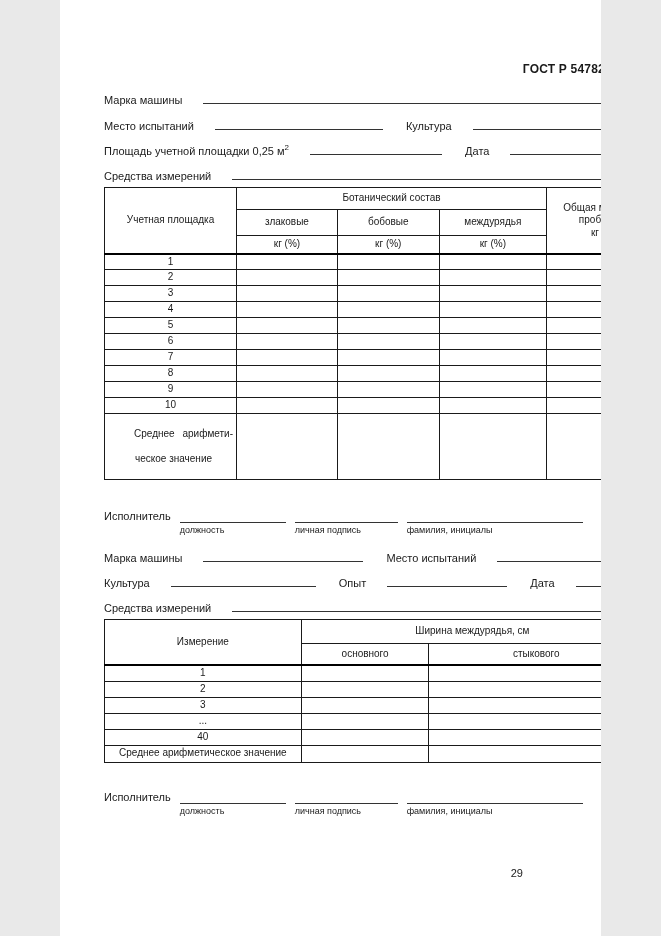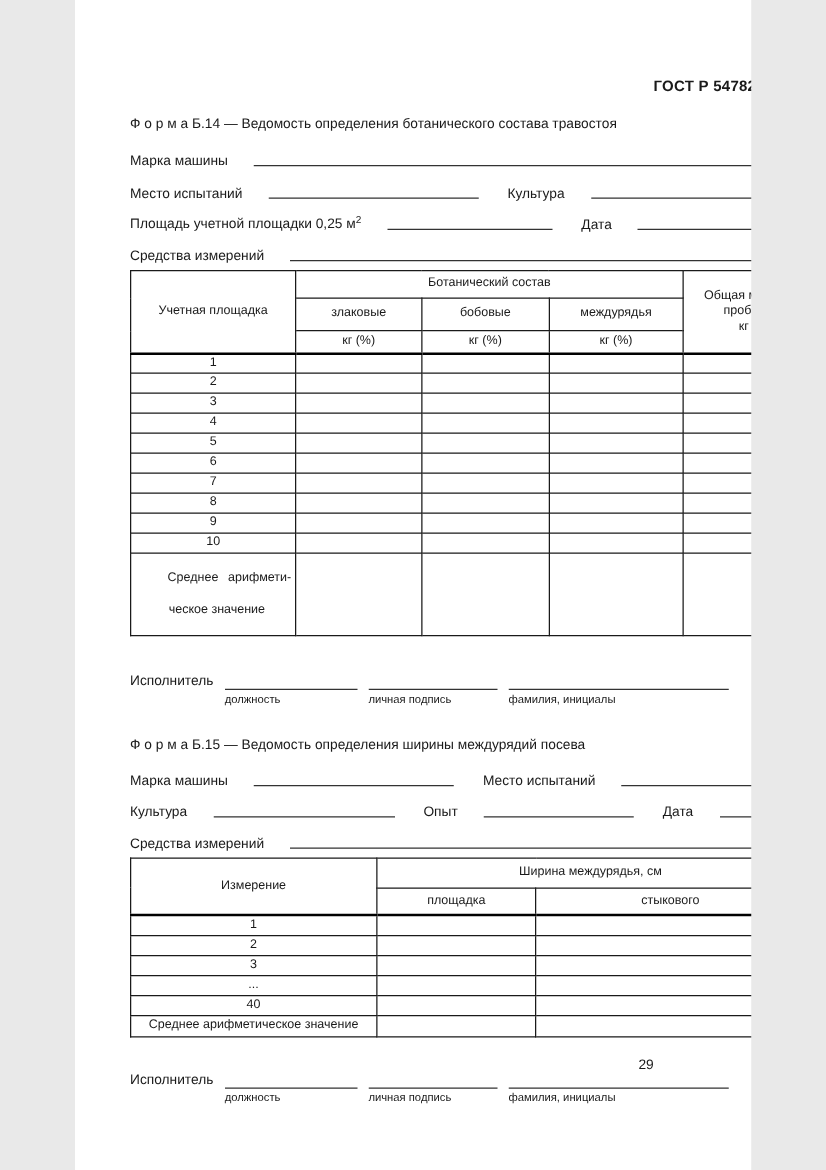--- a/index.html
+++ b/index.html
@@ -36,31 +36,30 @@
   td.ft-cell .l1 { padding-left:26px; word-spacing:5px; }
   td.ft-cell .l2 { padding-left:6px; }
 
   .executor { display:flex; align-items:flex-start; font-size:11px; margin-top:30px; }
   .executor.second { margin-top:28px; }
   .executor .lbl { line-height:13px; flex:0 0 auto; }
   .sig { display:flex; flex-direction:column; margin-left:9px; flex:0 0 auto; }
   .sig .sline { height:13px; border-bottom:1px solid #333; }
   .sig .cap { font-size:9px; text-align:left; margin-top:2px; }
 
-  .pageno { position:absolute; top:846px; right:78px; font-size:11px; }
+  .pageno { position:absolute; top:867px; right:78px; font-size:11px; }
 </style>
 </head>
 <body>
 
 <div class="page">
   <div class="content">
 
     <div class="gost-header">ГОСТ Р 54782—2011</div>
 
-    <div class="form-title">Ф о р м а  Б.14 — Ведомость определения ботанического состава травостоя</div>
 
     <div class="frow" style="margin-top:14px">
       <span class="lbl">Марка машины</span>
       <span class="u grow"></span>
     </div>
 
     <div class="frow" style="margin-top:10px">
       <span class="lbl">Место испытаний</span>
       <span class="u" style="width:168px"></span>
       <span class="lbl after">Культура</span>
@@ -196,21 +195,20 @@
       <div class="sig" style="width:103px">
         <div class="sline"></div>
         <div class="cap">личная подпись</div>
       </div>
       <div class="sig" style="width:176px">
         <div class="sline"></div>
         <div class="cap">фамилия, инициалы</div>
       </div>
     </div>
 
-    <div class="form-title second">Ф о р м а  Б.15 — Ведомость определения ширины междурядий посева</div>
 
     <div class="frow" style="margin-top:13px">
       <span class="lbl">Марка машины</span>
       <span class="u" style="width:160px"></span>
       <span class="lbl after">Место испытаний</span>
       <span class="u grow"></span>
     </div>
 
     <div class="frow" style="margin-top:9px">
       <span class="lbl">Культура</span>
@@ -231,21 +229,21 @@
         <col style="width:36.5%">
           <col style="width:23.7%">
           <col style="width:39.8%">
       </colgroup>
       <tbody>
         <tr class="t2h1">
           <td rowspan="2">Измерение</td>
           <td colspan="2">Ширина междурядья, см</td>
         </tr>
         <tr class="t2h2">
-          <td>площадка</td>
+          <td>основного</td>
           <td>стыкового</td>
         </tr>
         <tr class="b sep">
             <td>1</td>
             <td></td>
             <td></td>
           </tr>
         <tr class="b">
             <td>2</td>
             <td></td>

